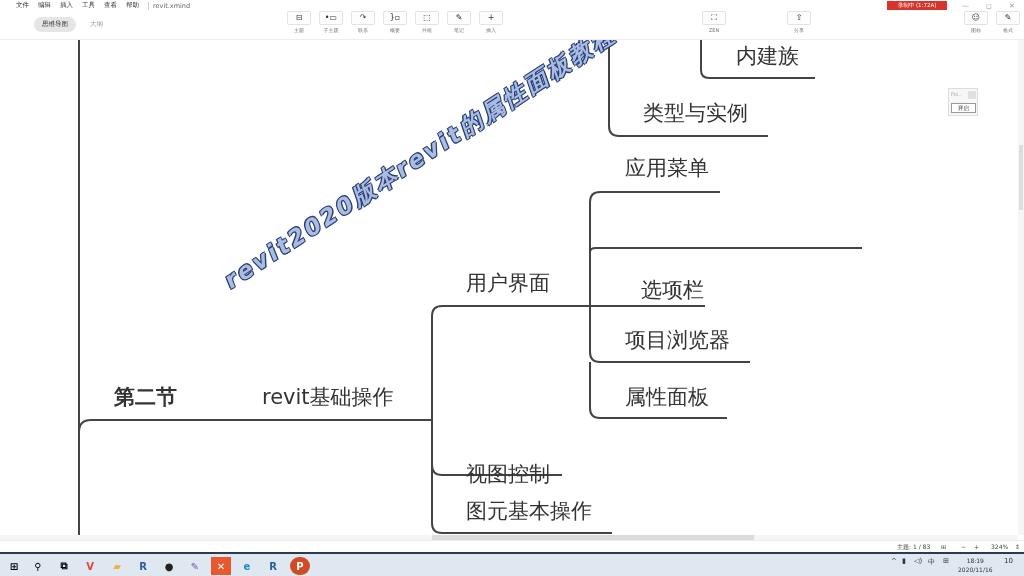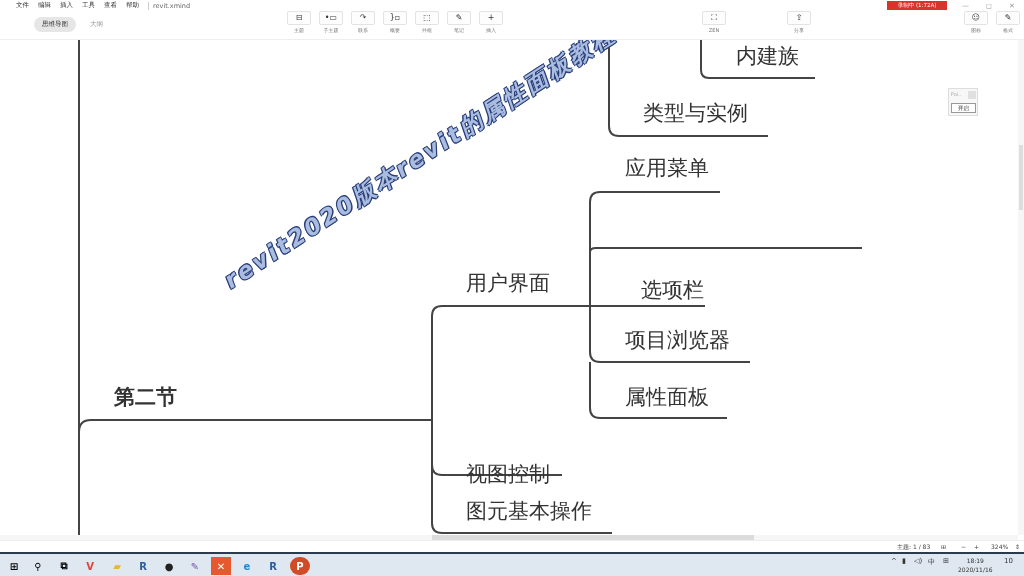--- a/index.html
+++ b/index.html
@@ -157,20 +157,21 @@
       </g>
     </svg>
 
     <div class="node" style="left:736px; top:6px;">内建族</div>
     <div class="node" style="left:643px; top:63px;">类型与实例</div>
     <div class="node" style="left:625px; top:118px;">应用菜单</div>
     <div class="node" style="left:466px; top:233px;">用户界面</div>
     <div class="node" style="left:625px; top:240px;margin-left:16px;">选项栏</div>
     <div class="node" style="left:625px; top:290px;">项目浏览器</div>
     <div class="node" style="left:114px; top:347px;font-weight:bold;">第二节</div>
+    <div class="node" style="left:262px; top:347px;">revit基础操作</div>
     <div class="node" style="left:625px; top:347px;">属性面板</div>
     <div class="node" style="left:466px; top:424px;">视图控制</div>
     <div class="node" style="left:466px; top:461px;">图元基本操作</div>
 
     <div class="watermark">revit2020版本revit的属性面板教程</div>
 
     <div class="popup">
       <div class="in">Poi..</div>
       <div class="sw"></div>
       <div class="btn">开启</div>

